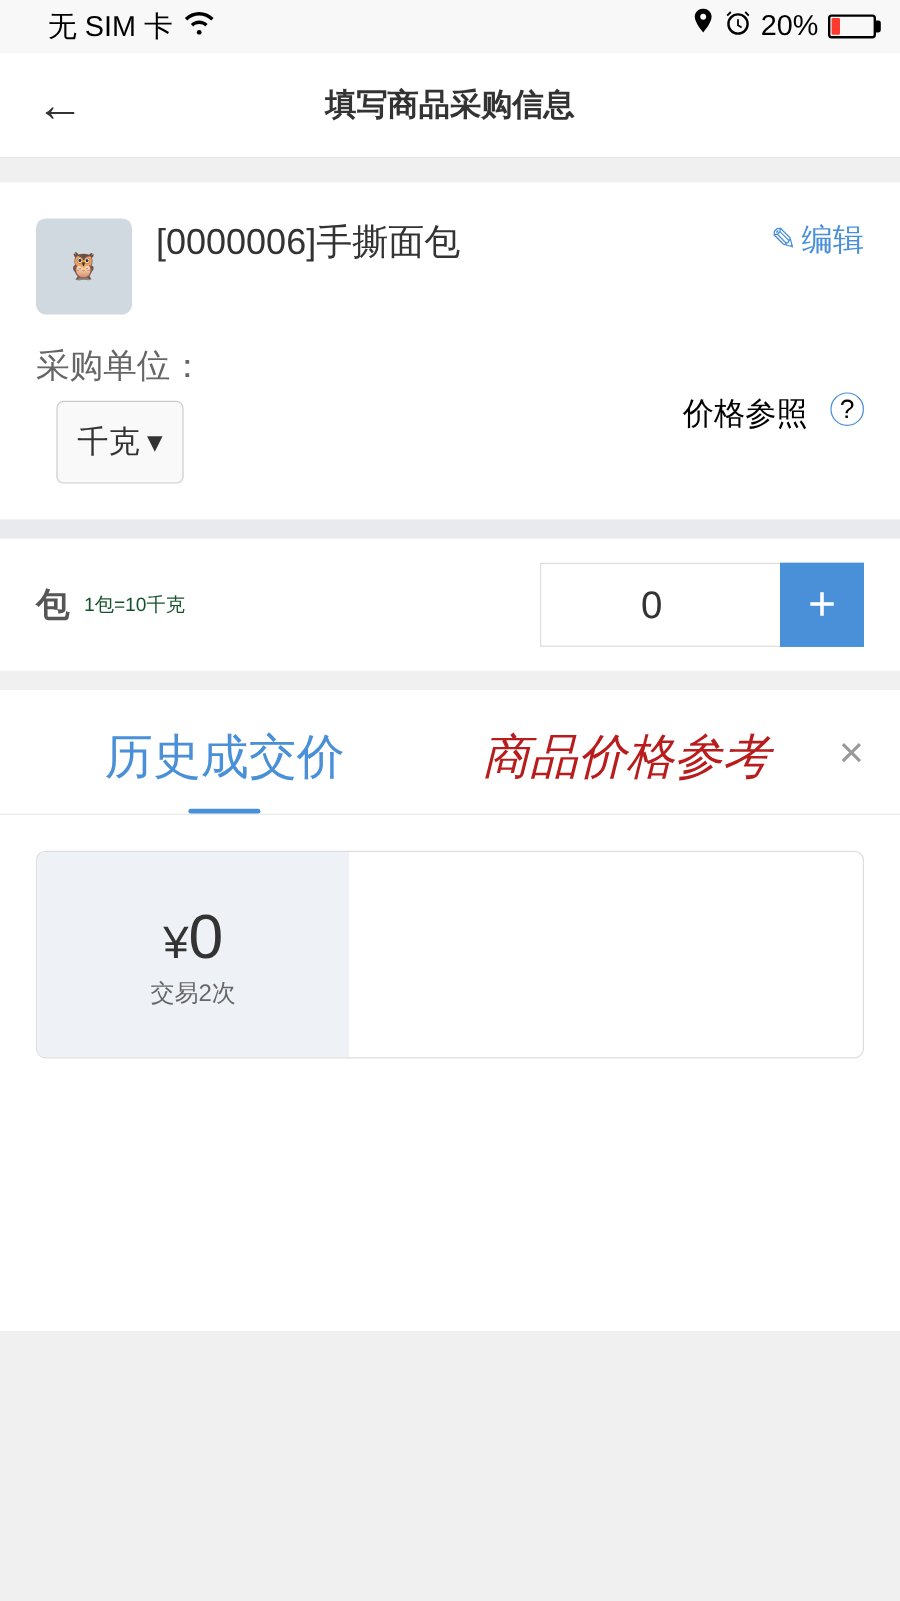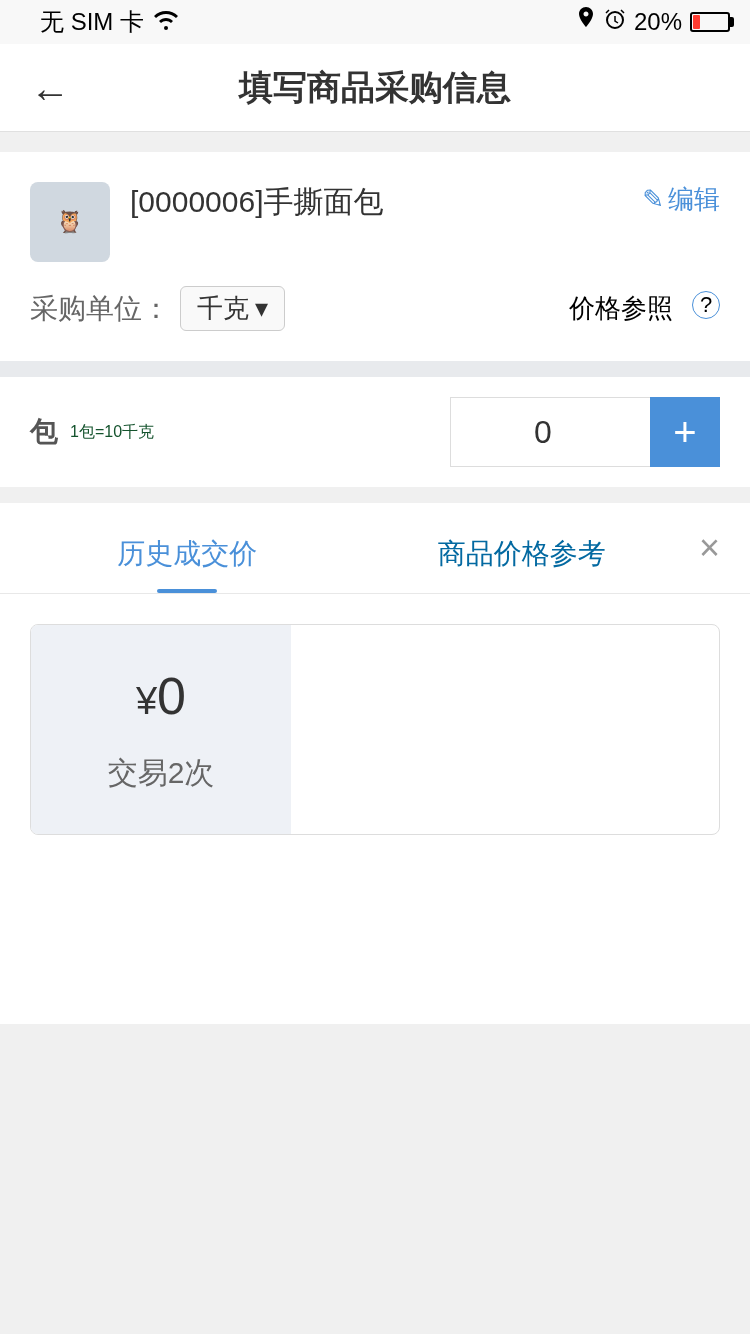--- a/index.html
+++ b/index.html
@@ -85,21 +85,21 @@
     .nav-back {
       font-size: 40px;
       color: #333;
       cursor: pointer;
       line-height: 1;
     }
     .nav-title {
       position: absolute;
       left: 50%;
       transform: translateX(-50%);
-      font-size: 34px;
+      font-size: 26px;
       font-weight: 600;
       color: #333;
     }
 
     
     .product-card {
       background: #fff;
       margin-top: 20px;
       padding: 30px;
     }
@@ -141,21 +141,21 @@
       justify-content: space-between;
       margin-top: 10px;
     }
     .unit-label {
       font-size: 28px;
       color: #666;
     }
     .unit-dropdown {
       border: 1px solid #ccc;
       border-radius: 6px;
-      padding: 4px 16px;
+      padding: 16px 16px;
       font-size: 26px;
       color: #333;
       background: #f9f9f9;
       display: flex;
       align-items: center;
       gap: 6px;
       cursor: pointer;
     }
     .price-ref {
       color: #000000;
@@ -228,32 +228,32 @@
     .tab-header {
       display: flex;
       align-items: center;
       border-bottom: 1px solid #e8e8e8;
       padding: 0 20px;
       position: relative;
     }
     .tab-item {
       flex: 1;
       text-align: center;
-      padding: 12px 0 20px;
-      font-size: 28px;
+      padding: 28px 0 20px;
+      font-size: 40px;
       cursor: pointer;
       position: relative;
-      margin-top: 20px;
     }
     .tab-item.active {
       color: #4a90d9;
       font-weight: 500;
     }
     .tab-item.inactive {
-      color: #0369a1;
+      color: #b91c1c;
+      font-style: italic;
     }
     .tab-underline {
       position: absolute;
       bottom: 0;
       left: 50%;
       transform: translateX(-50%);
       width: 60px;
       height: 4px;
       background: #4a90d9;
       border-radius: 2px;
@@ -286,23 +286,23 @@
     .price-amount {
       font-size: 52px;
       color: #333;
       font-weight: 400;
       line-height: 1.2;
     }
     .price-amount .yen {
       font-size: 38px;
     }
     .price-count {
-      font-size: 30px;
+      font-size: 20px;
       color: #666;
-      margin-top: 26px;
+      margin-top: 2px;
     }
     .price-right-panel {
       flex: 1;
       padding: 36px 30px;
       display: flex;
       flex-direction: column;
       gap: 14px;
     }
     .price-detail-row {
       font-size: 26px;
@@ -364,21 +364,21 @@
       <div>
         <span style="font-size:30px;color:#333;font-weight:500;margin-top:46px;">[0000006]手撕面包</span>
       </div>
     </div>
     <div class="edit-btn">
       <span>✎</span>
       <span>编辑</span>
     </div>
   </div>
   <div class="product-unit-row">
-    <div style="display:flex;align-items:center;gap:10px;">
+    <div style="display:flex;align-items:center;gap:10px;flex-direction:column;">
       <span class="unit-label">采购单位：</span>
       <div class="unit-dropdown">
         <span>千克</span>
         <span>▾</span>
       </div>
     </div>
     <div class="price-ref">
       <span>价格参照</span>
       <span style="width:28px;height:28px;border:1.5px solid #4a90d9;border-radius:50%;display:inline-flex;align-items:center;justify-content:center;font-size:22px;">?</span>
     </div>

